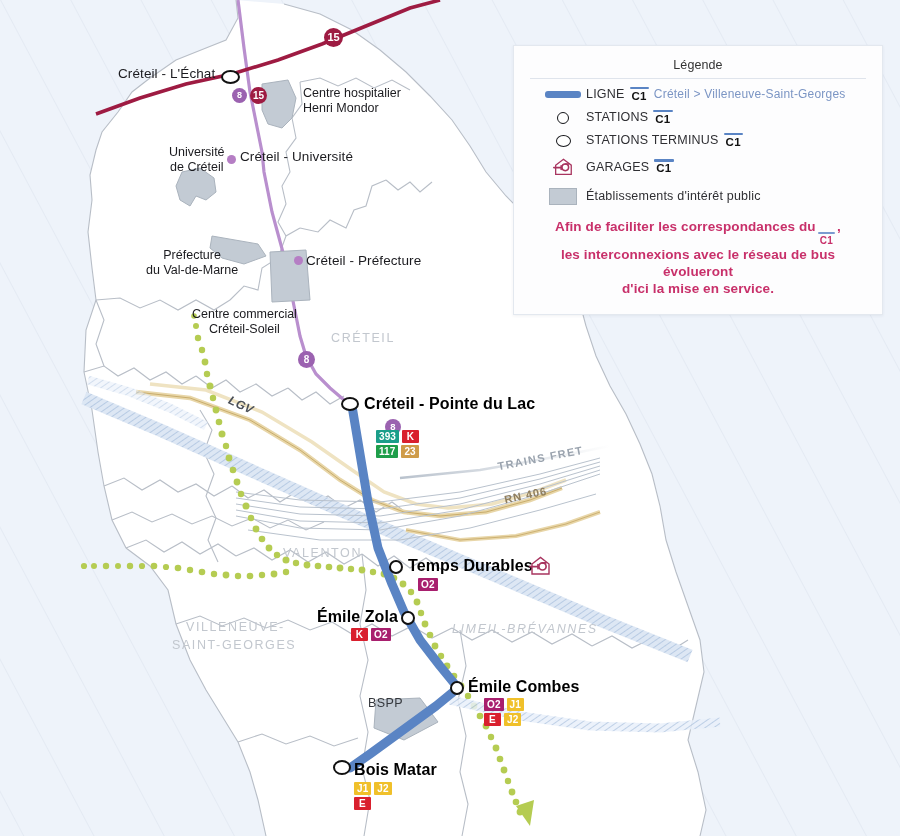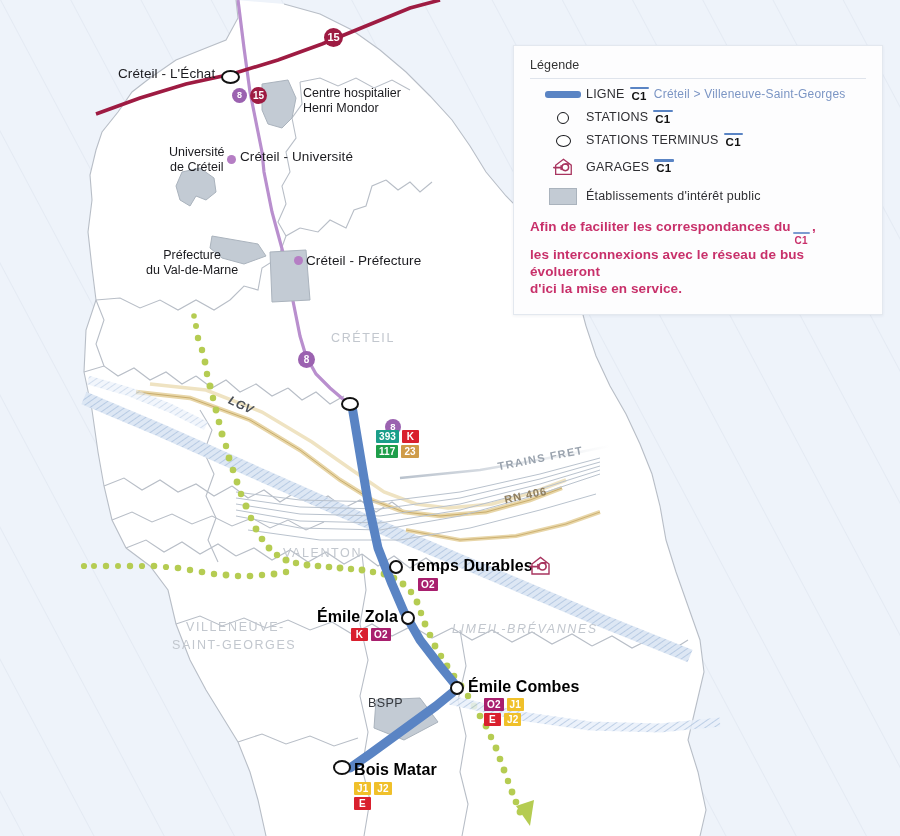--- a/index.html
+++ b/index.html
@@ -9,21 +9,21 @@
     font-family:"Liberation Sans", sans-serif;
   }
   #stage{position:absolute;inset:0;width:900px;height:704px;}
   svg.map{position:absolute;left:0;top:0;width:900px;height:836px;}
 
   
   .legend{
     position:absolute;left:513px;top:45px;width:370px;height:270px;
     background:#fdfdfe;border:1px solid #e3e8ef;
     box-shadow:0 1px 3px rgba(40,60,90,.07);
-    box-sizing:border-box;padding:12px 16px 0 16px;
+    box-sizing:border-box;padding:12px 16px 0 16px;text-align:center;
   }
   .legend-title{
     font-size:12.5px;color:#333;letter-spacing:.1px;
     padding-bottom:6px;border-bottom:1px solid #dfe4ec;margin-bottom:4px;
   }
   .lg-row{display:flex;align-items:center;height:23px;padding-left:10px;}
   .lg-ico{width:46px;display:flex;align-items:center;justify-content:center;flex:0 0 46px;}
   .lg-txt{font-size:12.5px;color:#2f2f33;letter-spacing:.2px;display:flex;align-items:center;gap:5px;}
   .lg-sub{color:#7b95c4;font-size:12px;}
   .swatch-line{width:36px;height:7px;background:#5a84c4;border-radius:3px;}
@@ -317,36 +317,41 @@
   <div class="roundel" style="left:298px;top:351px;width:17px;height:17px;font-size:10px;background:#9b62b0;">
     <span>8</span>
   </div>
   <div class="roundel" style="left:385px;top:419px;width:16px;height:16px;font-size:9.5px;background:#9b62b0;">
     <span>8</span>
   </div>
 
   <div class="lbl st-name" style="left:118px;top:66px;">Créteil - L'Échat</div>
   <div class="lbl st-name" style="left:240px;top:149px;">Créteil - Université</div>
   <div class="lbl st-name" style="left:306px;top:253px;">Créteil - Préfecture</div>
+  <div class="lbl st-big" style="left:364px;top:395px;">Créteil - Pointe du Lac</div>
   <div class="lbl st-big" style="left:408px;top:557px;">Temps Durables</div>
   <div class="lbl st-big" style="left:317px;top:608px;text-align:left;">Émile Zola</div>
   <div class="lbl st-big" style="left:468px;top:678px;">Émile Combes</div>
   <div class="lbl st-big" style="left:354px;top:761px;">Bois Matar</div>
 
   <div class="lbl poi" style="left:303px;top:86px;">
     <div>Centre hospitalier</div>
     <div>Henri Mondor</div>
   </div>
   <div class="lbl poi" style="left:169px;top:145px;text-align:center;">
     <div>Université</div>
     <div>de Créteil</div>
   </div>
   <div class="lbl poi" style="left:146px;top:248px;text-align:center;">
     <div>Préfecture</div>
     <div>du Val-de-Marne</div>
+  </div>
+  <div class="lbl poi" style="left:192px;top:307px;text-align:center;">
+    <div>Centre commercial</div>
+    <div>Créteil-Soleil</div>
   </div>
 
   <div class="lbl city" style="left:331px;top:331px;">CRÉTEIL</div>
   <div class="lbl city" style="left:283px;top:546px;">VALENTON</div>
   <div class="lbl city" style="left:186px;top:620px;">VILLENEUVE-</div>
   <div class="lbl city" style="left:172px;top:638px;">SAINT-GEORGES</div>
   <div class="lbl city" style="left:452px;top:622px;font-style:italic;">LIMEIL-BRÉVANNES</div>
 
   <div class="lbl lgv-lbl" style="left:228px;top:398px;transform:rotate(25deg);">LGV</div>
   <div class="lbl rail-lbl" style="left:497px;top:452px;transform:rotate(-11deg);">TRAINS FRET</div>

